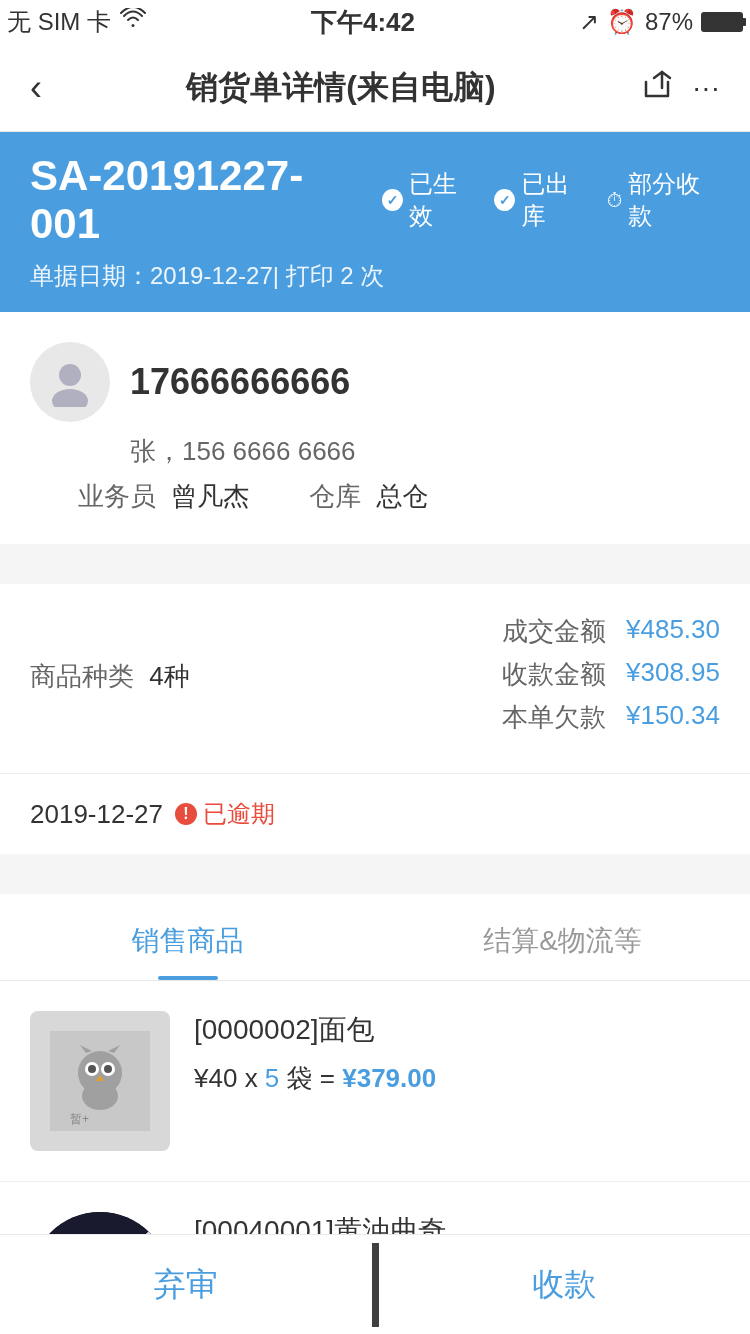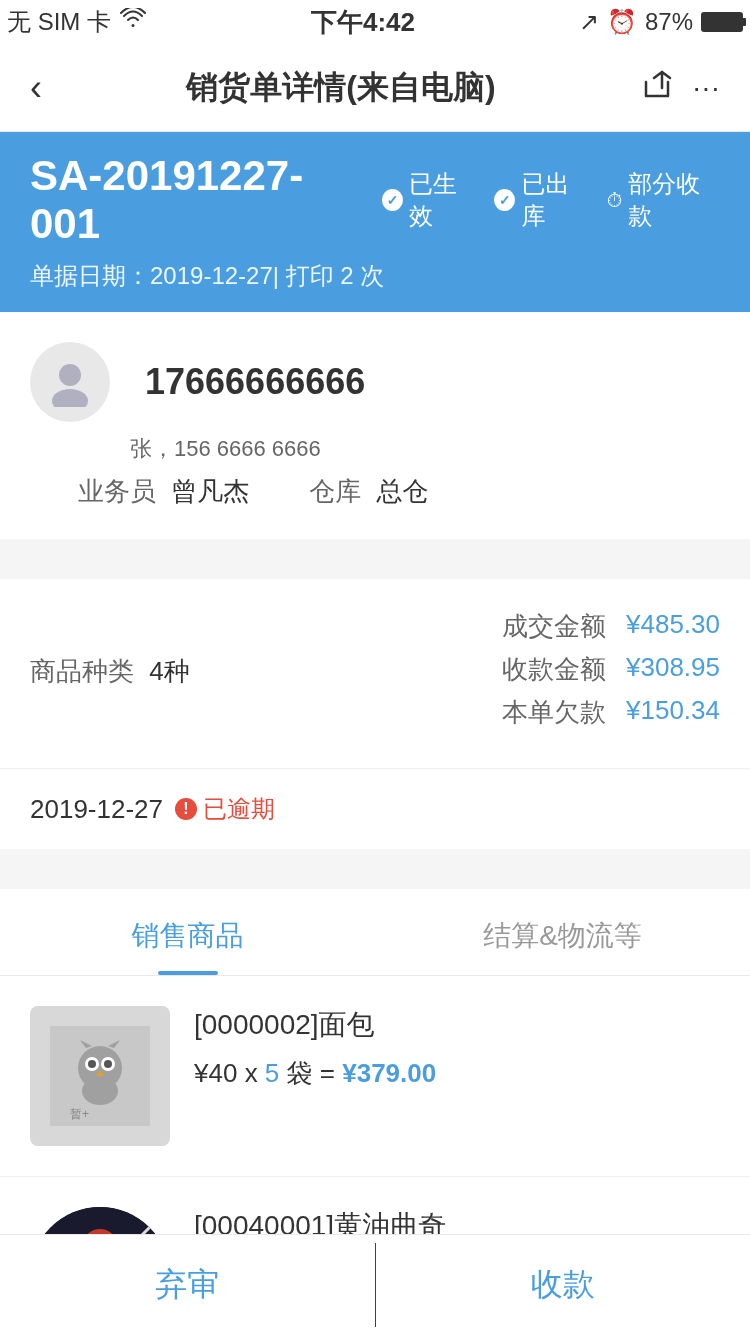--- a/index.html
+++ b/index.html
@@ -125,41 +125,41 @@
 
     
     .customer-section {
       background: #fff;
       padding: 30px;
       margin-bottom: 20px;
     }
     .customer-row {
       display: flex;
       align-items: center;
-      gap: 35px;
+      gap: 20px;
       margin-bottom: 12px;
     }
     .avatar {
       width: 80px;
       height: 80px;
       border-radius: 50%;
       background: #e8e8e8;
       display: flex;
       align-items: center;
       justify-content: center;
       flex-shrink: 0;
     }
     .avatar svg { width: 50px; height: 50px; }
     .customer-name {
       font-size: 36px;
       font-weight: 600;
       color: #333;
     }
     .customer-sub {
-      font-size: 22px;
+      font-size: 26px;
       color: #666;
       margin-left: 100px;
       margin-bottom: 10px;
     }
     .customer-meta {
       display: flex;
       gap: 60px;
       margin-left: 48px;
       font-size: 26px;
       color: #333;
@@ -325,21 +325,21 @@
       display: flex;
       align-items: center;
     }
     .bottom-btn {
       flex: 1;
       text-align: center;
       font-size: 32px;
       cursor: pointer;
       padding: 20px 0;
     }
-    .bottom-btn.left { color: #4A9EE0; border-right: 1px solid #404040; }
+    .bottom-btn.left { color: #4A9EE0; border-right: 7px solid #404040; }
     .bottom-btn.right { color: #4A9EE0; }
 
     
     .section-sep {
       height: 20px;
       background: #f5f5f5;
     }
   </style>
 </head>
 <body>

